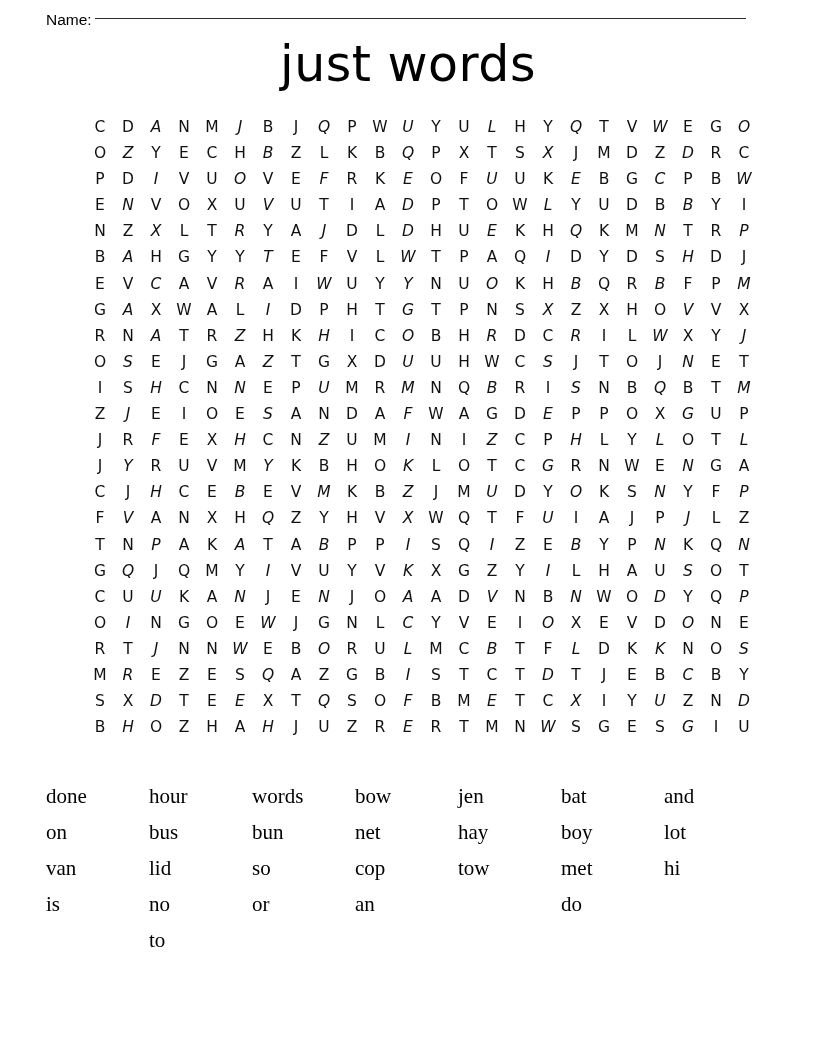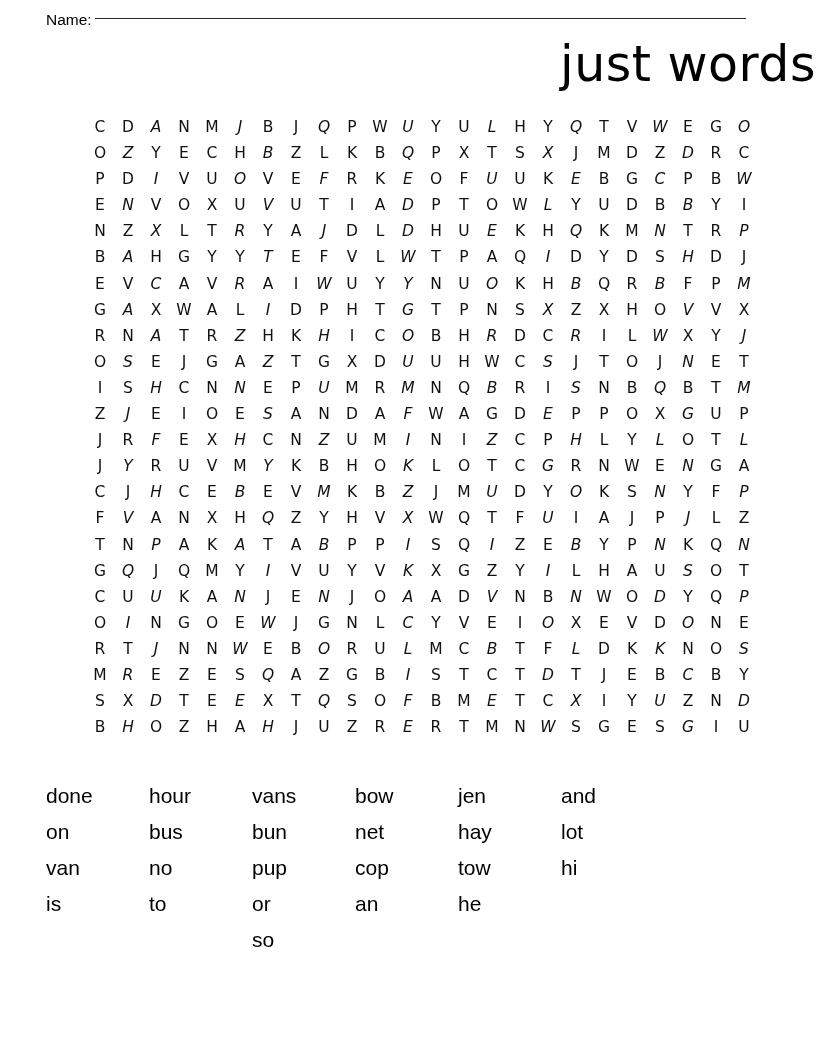--- a/index.html
+++ b/index.html
@@ -40,21 +40,21 @@
     border-bottom: 1.4px solid #2a2a2a;
     height: 0;
   }
 
   
   #puzzle-title {
     position: absolute;
     left: 0;
     top: 36px;
     width: 816px;
-    text-align: right;
+    text-align: center;
     font-family: "DejaVu Sans", sans-serif;
     font-weight: 400;
     font-size: 49px;
     line-height: 58px;
     letter-spacing: 0.5px;
     white-space: pre;
   }
 
   
   #letter-grid {
@@ -89,21 +89,21 @@
     width: 724px;
   }
   .word-col-wrap {
     display: flex;
   }
   .word-col {
     width: 103px;
     flex: 0 0 103px;
   }
   .word-item {
-    font-family: Liberation Sans, sans-serif;
+    font-family: Liberation Serif, serif;
     font-size: 21px;
     line-height: 36px;
     height: 36px;
     white-space: pre;
     color: #000000;
   }
   .word-item.empty { color: transparent; }
 </style>
 </head>
 <body>
@@ -746,42 +746,48 @@
   <div class="word-col-wrap">
       <div class="word-col">
         <div class="word-item">done</div>
         <div class="word-item">on</div>
         <div class="word-item">van</div>
         <div class="word-item">is</div>
       </div>
       <div class="word-col">
         <div class="word-item">hour</div>
         <div class="word-item">bus</div>
+        <div class="word-item">lid</div>
         <div class="word-item">no</div>
         <div class="word-item">to</div>
       </div>
       <div class="word-col">
-        <div class="word-item">vans</div>
+        <div class="word-item">words</div>
         <div class="word-item">bun</div>
-        <div class="word-item">pup</div>
+        <div class="word-item">so</div>
         <div class="word-item">or</div>
-        <div class="word-item">so</div>
       </div>
       <div class="word-col">
         <div class="word-item">bow</div>
         <div class="word-item">net</div>
         <div class="word-item">cop</div>
         <div class="word-item">an</div>
         <div class="word-item empty">&nbsp;</div>
       </div>
       <div class="word-col">
         <div class="word-item">jen</div>
         <div class="word-item">hay</div>
         <div class="word-item">tow</div>
-        <div class="word-item">he</div>
+        <div class="word-item empty">&nbsp;</div>
+      </div>
+      <div class="word-col">
+        <div class="word-item">bat</div>
+        <div class="word-item">boy</div>
+        <div class="word-item">met</div>
+        <div class="word-item">do</div>
         <div class="word-item empty">&nbsp;</div>
       </div>
       <div class="word-col">
         <div class="word-item">and</div>
         <div class="word-item">lot</div>
         <div class="word-item">hi</div>
         <div class="word-item empty">&nbsp;</div>
       </div>
     </div>
 </div>

